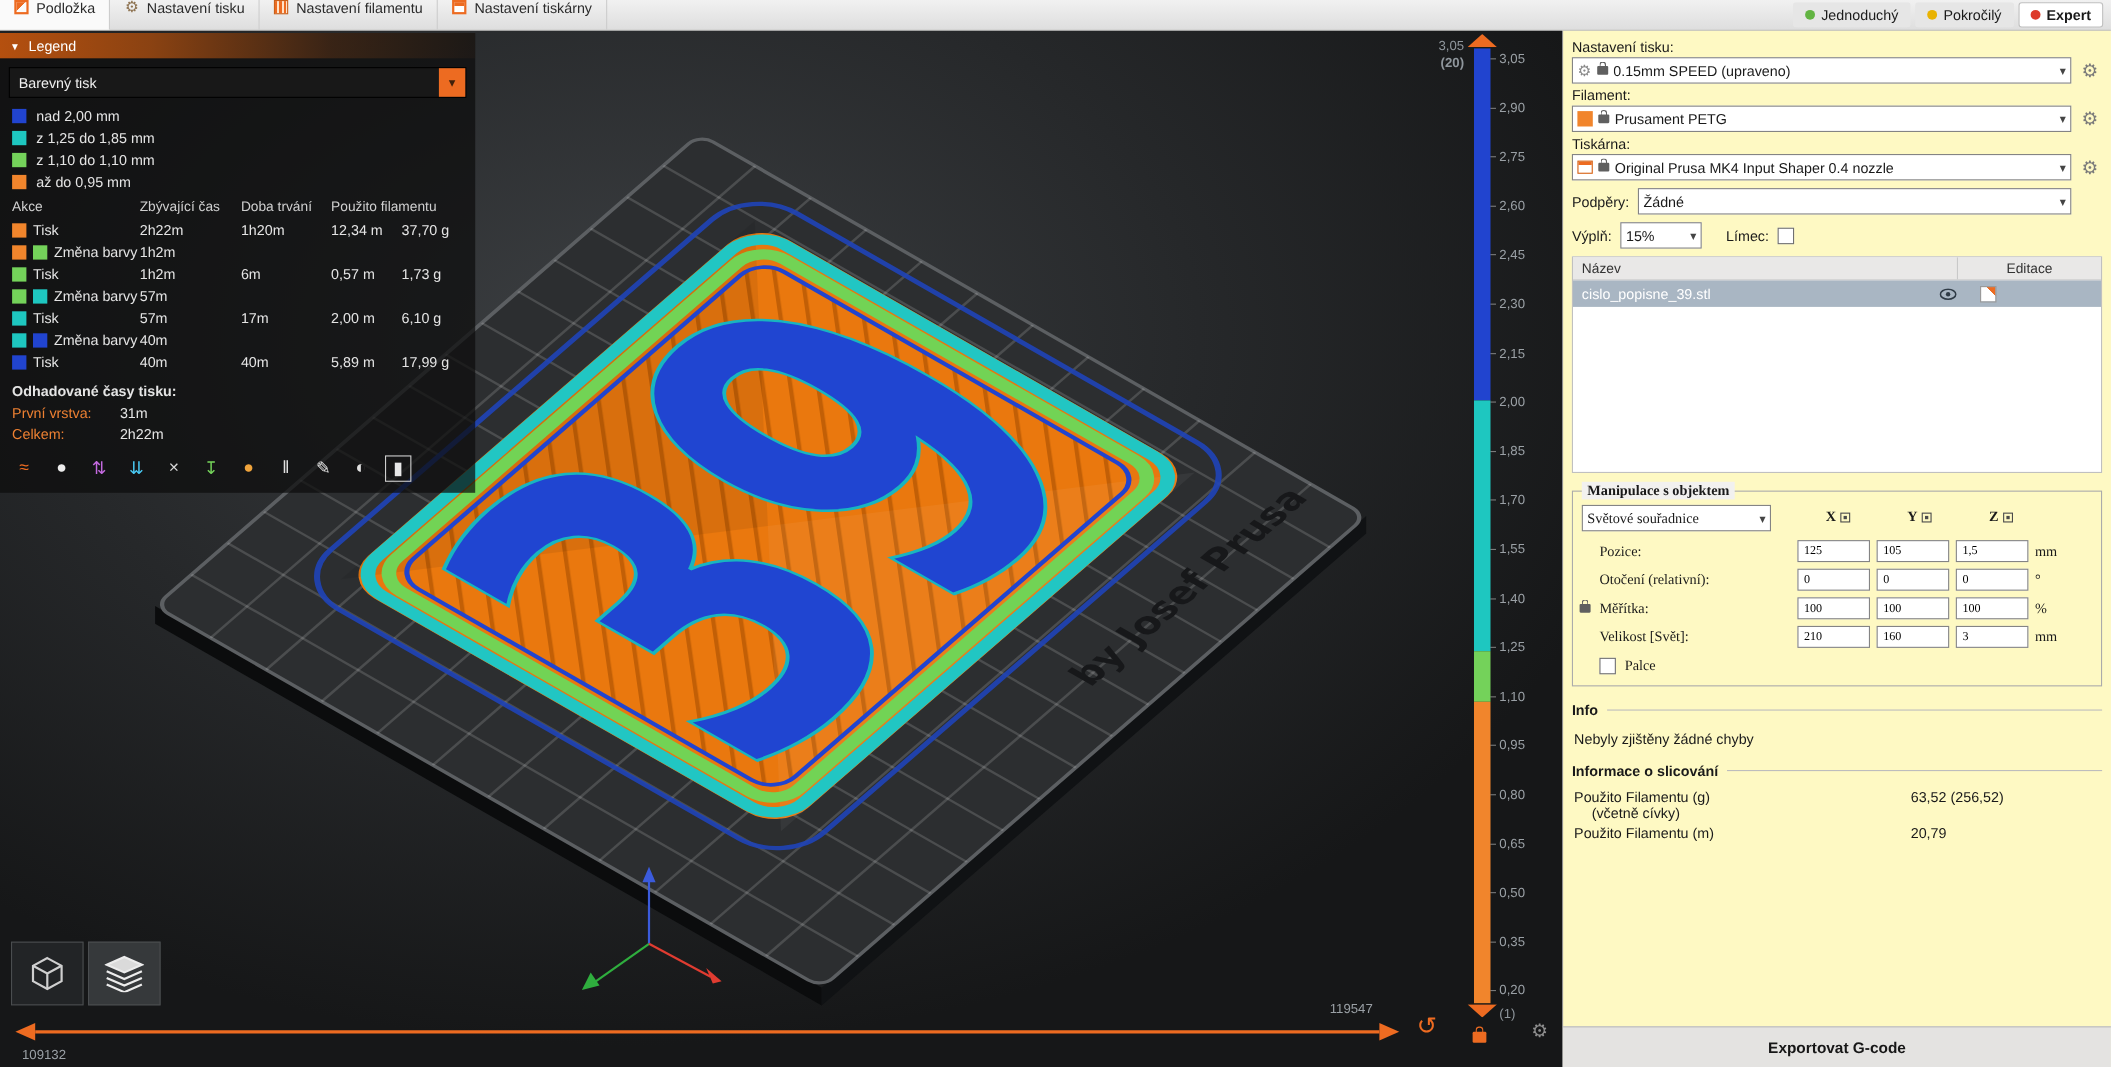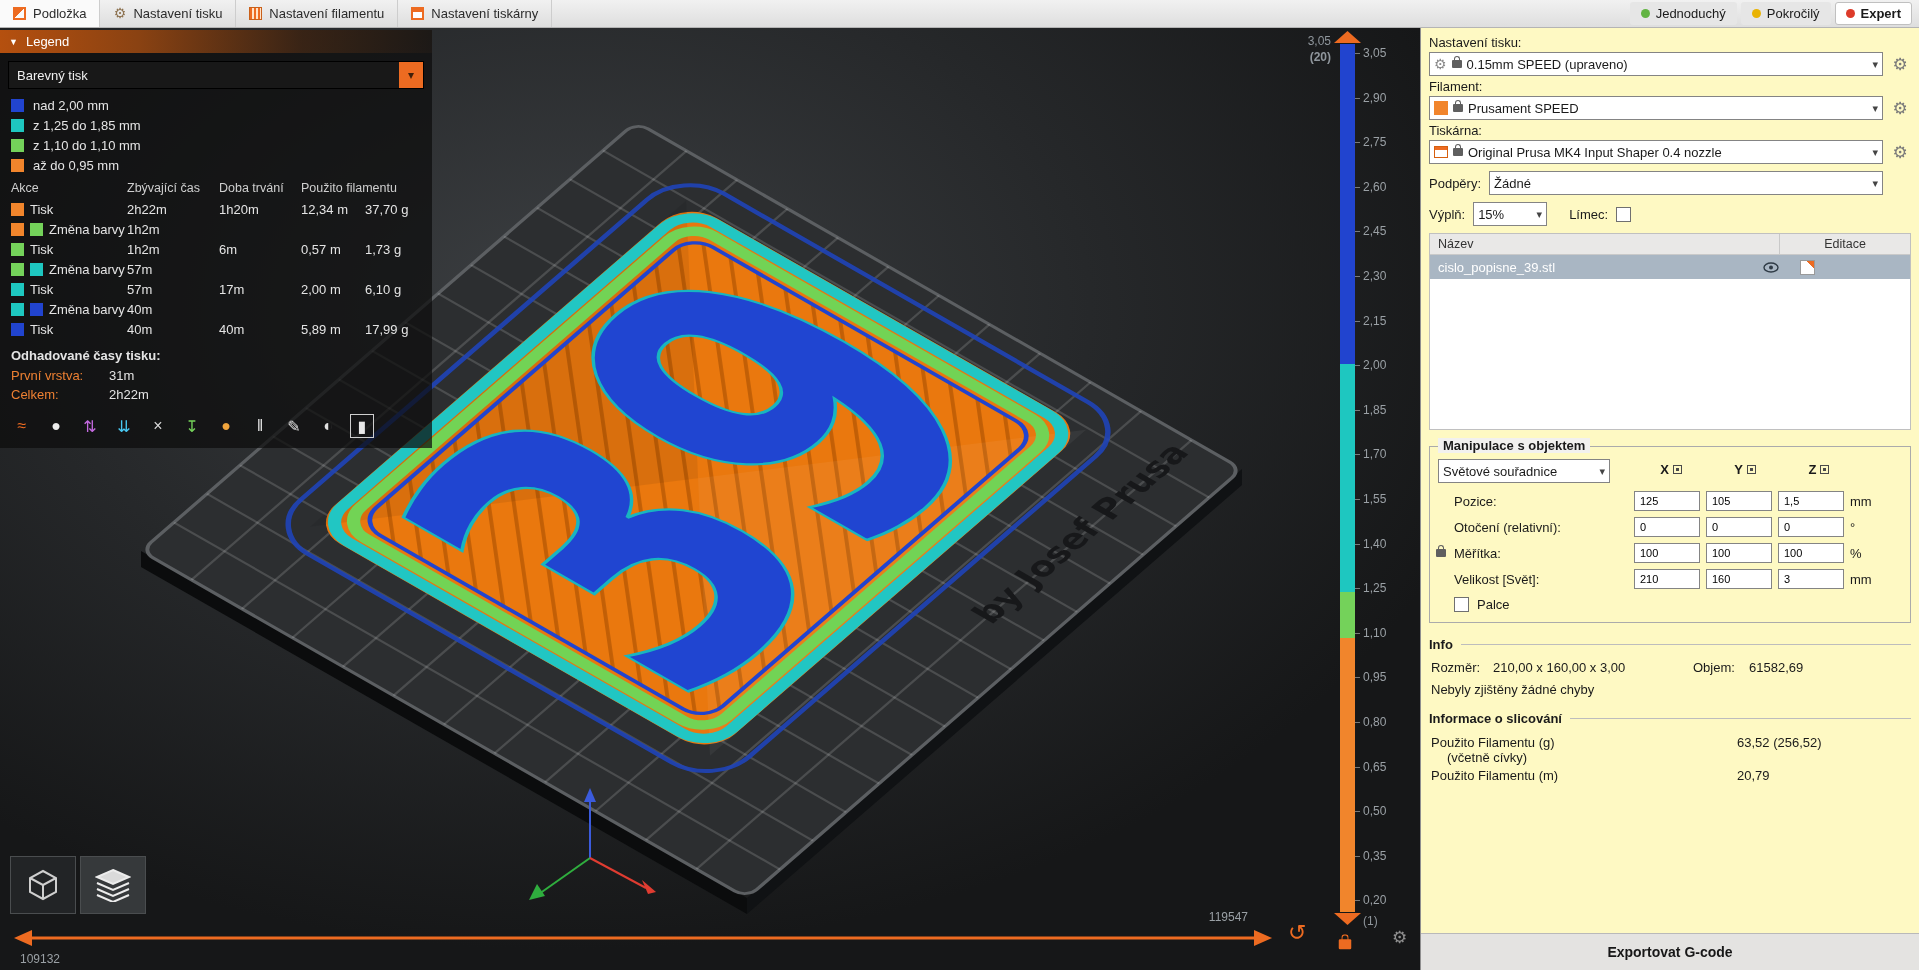--- a/index.html
+++ b/index.html
@@ -3,21 +3,21 @@
 <meta charset="utf-8">
 <style>
   html,body{margin:0;padding:0;}
   body{width:1919px;height:970px;position:relative;overflow:hidden;background:#f2f1ef;
        font-family:"Liberation Sans",sans-serif;color:#1a1a1a;}
 
   
   #topbar{position:absolute;left:0;top:0;width:1919px;height:28px;
           background:linear-gradient(#f1f1f1,#dedede);border-bottom:1px solid #b4b4b4;
           display:flex;align-items:stretch;box-sizing:border-box;}
-  .tab{display:flex;align-items:center;gap:7px;padding:0 13px;font-size:13px;color:#2b2b2b;
+  .tab{display:flex;gap:7px;padding:0 13px;font-size:13px;color:#2b2b2b;
        border-right:1px solid #cdcdcd;}
   .tab.active{background:#fafafa;}
   .tab-icon{width:13px;height:13px;display:inline-block;flex:none;}
   .ti-plater{box-sizing:border-box;border:2px solid #ED6B21;background:linear-gradient(135deg,#ED6B21 45%,rgba(0,0,0,0) 45%);}
   .ti-gear{border:none;color:#8d7250;font-size:14px;line-height:13px;text-align:center;}
   .ti-gear::before{content:"⚙";}
   .ti-filament{box-sizing:border-box;border:1px solid #c9601a;background:repeating-linear-gradient(90deg,#ED6B21 0 2px,#ffe3c9 2px 4px);}
   .ti-printer{box-sizing:border-box;border:2px solid #ED6B21;background:linear-gradient(#ED6B21 0 3px,#fff 3px);}
   #modes{margin-left:auto;display:flex;align-items:center;padding-right:5px;}
   .mode{display:flex;align-items:center;gap:6px;margin:0 2px;padding:3px 10px;border-radius:3px;
@@ -114,21 +114,21 @@
   .ot-head span:first-child{flex:1;padding:3px 8px;border-right:1px solid #c9c9c9;}
   .ot-head span:last-child{width:130px;padding:3px 8px;text-align:center;box-sizing:border-box;}
   .ot-row{display:flex;align-items:center;height:24px;}
   .ot-row.selected{background:#a9b6c3;color:#fff;}
   .ot-name{flex:1;padding:0 8px;white-space:nowrap;overflow:hidden;}
   .eye{width:30px;display:flex;justify-content:center;}
   .ot-edit{width:110px;display:flex;padding-left:14px;}
   .edit-ic{width:13px;height:13px;border:1px solid #9a9a9a;background:linear-gradient(225deg,#ED6B21 30%,#fff 30%);}
   .ot-body{height:150px;}
 
-  .groupbox{position:relative;border:1px solid #ababab;margin-top:16px;padding:12px 8px 8px;}
+  .groupbox{position:relative;border:1px solid #ababab;margin-top:16px;padding:12px 8px 8px;font-family:Liberation Serif, serif;}
   .gb-title{position:absolute;top:-9px;left:8px;background:#f2f1ef;padding:0 5px;font-weight:bold;}
   .manip-head{position:relative;height:26px;margin-bottom:6px;}
   .combo.coords{position:absolute;left:0;top:0;width:172px;flex:none;display:flex;}
   .axis-heads{position:absolute;left:196px;top:3px;display:flex;}
   .axis-h{width:74px;display:flex;align-items:center;justify-content:center;gap:4px;font-weight:bold;}
   .axis-ic{width:9px;height:9px;box-sizing:border-box;border:1px solid #4a4a4a;position:relative;}
   .axis-ic::after{content:"";position:absolute;left:2px;top:2px;width:3px;height:3px;background:#4a4a4a;}
   .m-row{position:relative;display:flex;align-items:center;margin:6px 0;padding-left:16px;}
   .m-label{width:180px;flex:none;}
   .m-input{width:66px;height:20px;border:1px solid #848484;background:#fff;font-size:11px;
@@ -485,21 +485,21 @@
         <span class="c-arrow">▾</span>
       </div>
       <span class="gear-btn">⚙</span>
     </div>
 
     <label class="p-label">Filament:</label>
     <div class="combo-row">
       <div class="combo">
         <span class="swatch-sm" style="background: rgb(241, 133, 44);"></span>
         <span class="lockic"></span>
-        <span class="c-text">Prusament SPEED</span>
+        <span class="c-text">Prusament PETG</span>
         <span class="c-arrow">▾</span>
       </div>
       <span class="gear-btn">⚙</span>
     </div>
 
     <label class="p-label">Tiskárna:</label>
     <div class="combo-row">
       <div class="combo">
         <span class="printer-ic"></span>
         <span class="lockic"></span>
@@ -603,26 +603,20 @@
       <div class="inline-row" style="margin:8px 0 2px;padding-left:16px;">
         <span class="checkbox"></span>
         <label>Palce</label>
       </div>
     </div>
 
     <div class="sec-title">
       <span>Info</span>
       <span class="sec-line"></span>
     </div>
-    <div class="info-grid">
-      <span>Rozměr:</span>
-      <span>210,00 x 160,00 x 3,00</span>
-      <span>Objem:</span>
-      <span>61582,69</span>
-    </div>
     <div class="info-plain">Nebyly zjištěny žádné chyby</div>
 
     <div class="sec-title">
       <span>Informace o slicování</span>
       <span class="sec-line"></span>
     </div>
     <div class="slic-row">
       <div class="slic-labels">
         <div>Použito Filamentu (g)</div>
         <div class="sub">(včetně cívky)</div>

